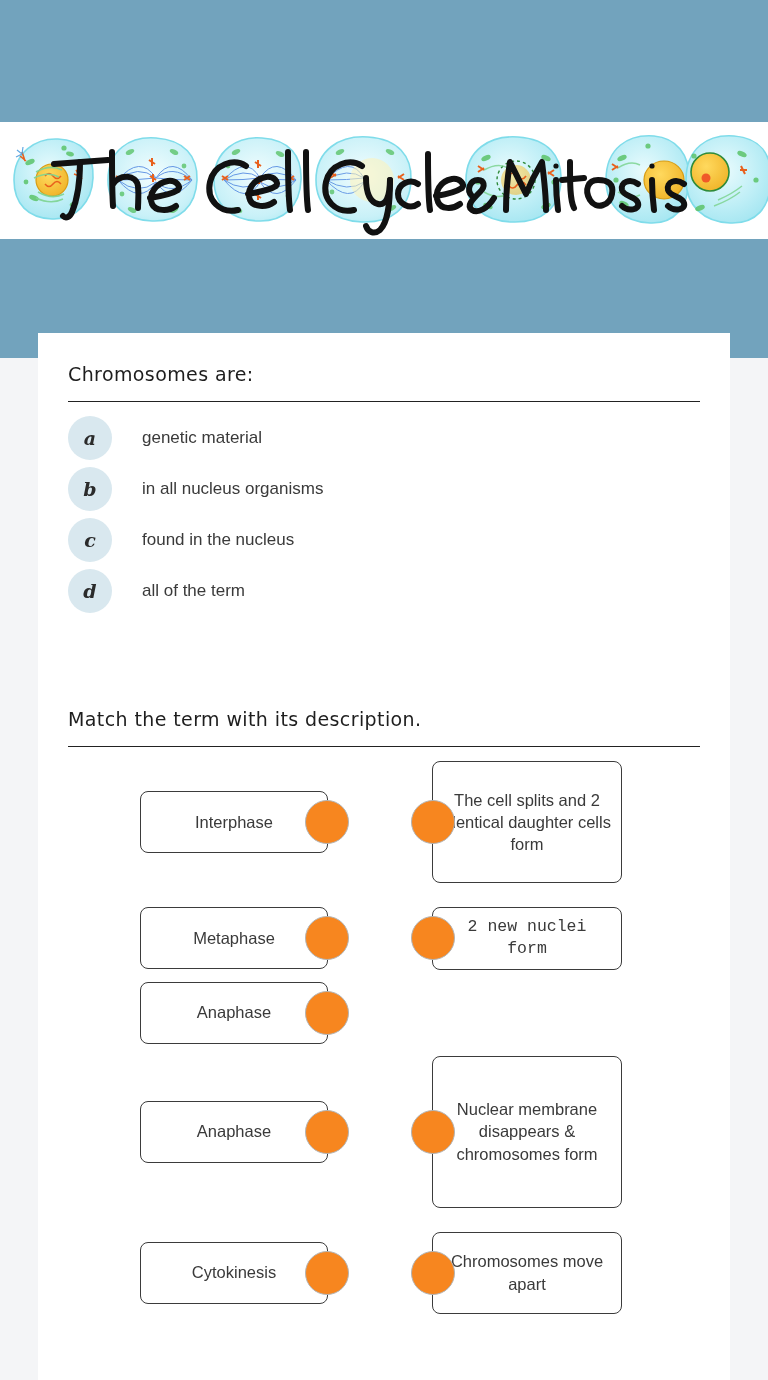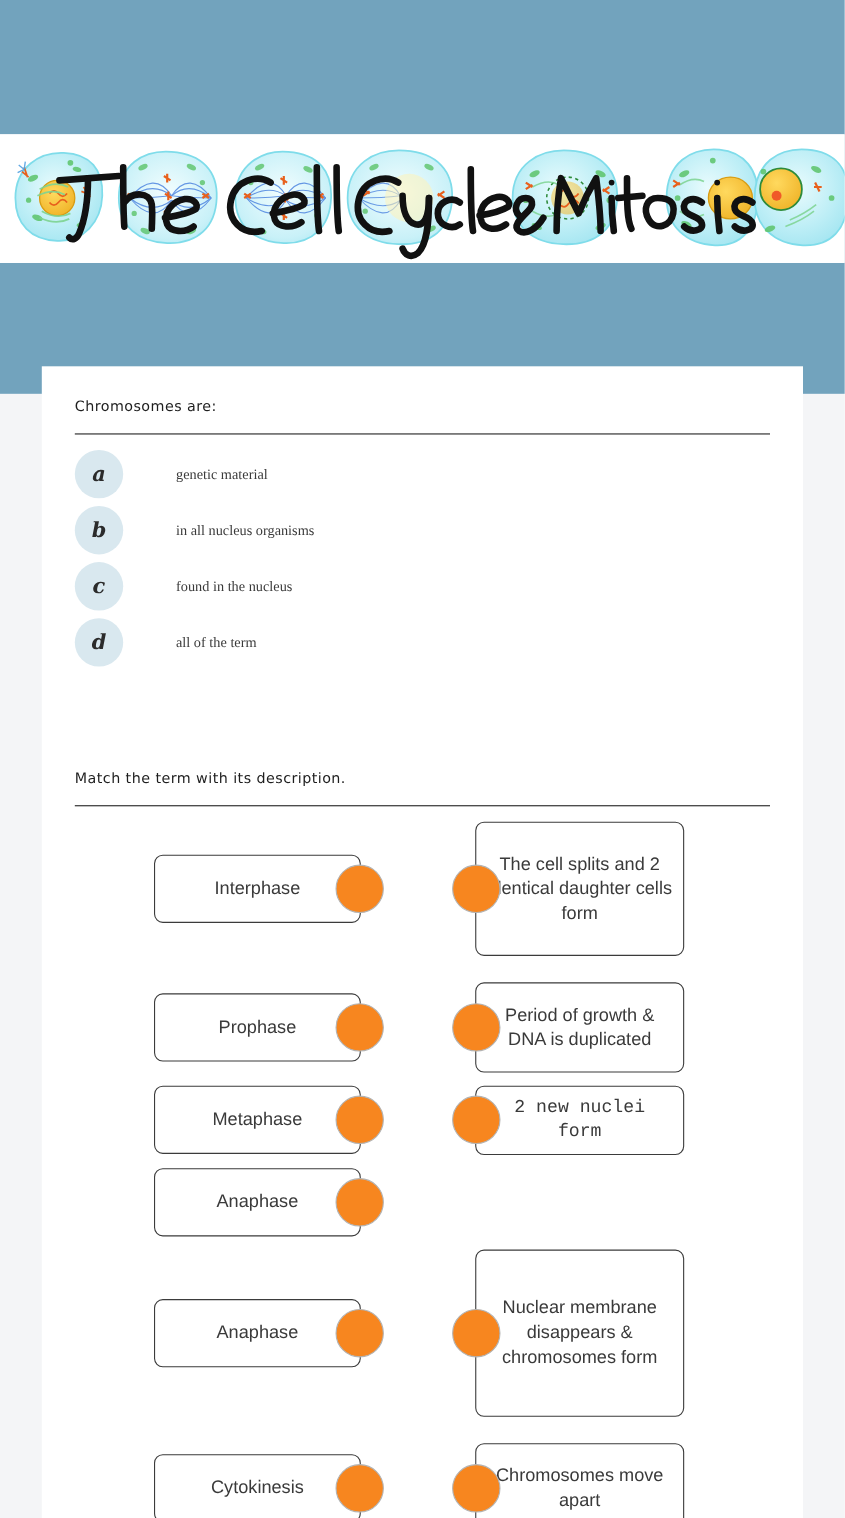--- a/index.html
+++ b/index.html
@@ -47,21 +47,21 @@
     min-height: 1047px;
     background: #ffffff;
     z-index: 3;
     padding: 0;
   }
 
   .section { padding: 0 30px; }
 
   .section-heading {
     font-family: "DejaVu Sans", sans-serif;
-    font-size: 13px;
+    font-size: 19px;
     font-weight: 400;
     color: #1e1e1e;
     letter-spacing: 0.4px;
     padding-top: 30px;
   }
 
   .divider {
     border: none;
     border-top: 1.6px solid #222;
     margin-top: 16px;
@@ -87,24 +87,24 @@
     justify-content: center;
     font-family: "DejaVu Serif", serif;
     font-style: italic;
     font-weight: bold;
     font-size: 19px;
     color: #2b2b2b;
     flex: 0 0 auto;
   }
 
   .choice-text {
-    margin-left: 48px;
-    font-size: 13px;
+    margin-left: 30px;
+    font-size: 17px;
     color: #3a3a3a;
-    font-family: Liberation Serif, serif;
+    font-family: Liberation Sans, sans-serif;
   }
 
   
   .match-heading-wrap { margin-top: 62px; }
 
   .match-list { margin-top: 14px; }
 
   .match-row {
     display: flex;
     position: relative;
@@ -463,34 +463,20 @@
           </div>
         </div>
         <div class="match-col-right">
           <div class="match-box desc">
             <span>The cell splits and 2 identical daughter cells form</span>
             <span class="dot left-side"></span>
           </div>
         </div>
       </div>
 
-      <div class="match-row row-h-l row-gap-2">
-        <div class="match-col-left">
-          <div class="match-box term">
-            <span>Prophase</span>
-            <span class="dot right-side"></span>
-          </div>
-        </div>
-        <div class="match-col-right">
-          <div class="match-box desc">
-            <span>Period of growth &amp; DNA is duplicated</span>
-            <span class="dot left-side"></span>
-          </div>
-        </div>
-      </div>
 
       <div class="match-row row-h-m row-gap-2">
         <div class="match-col-left">
           <div class="match-box term">
             <span>Metaphase</span>
             <span class="dot right-side"></span>
           </div>
         </div>
         <div class="match-col-right">
           <div class="match-box desc">

